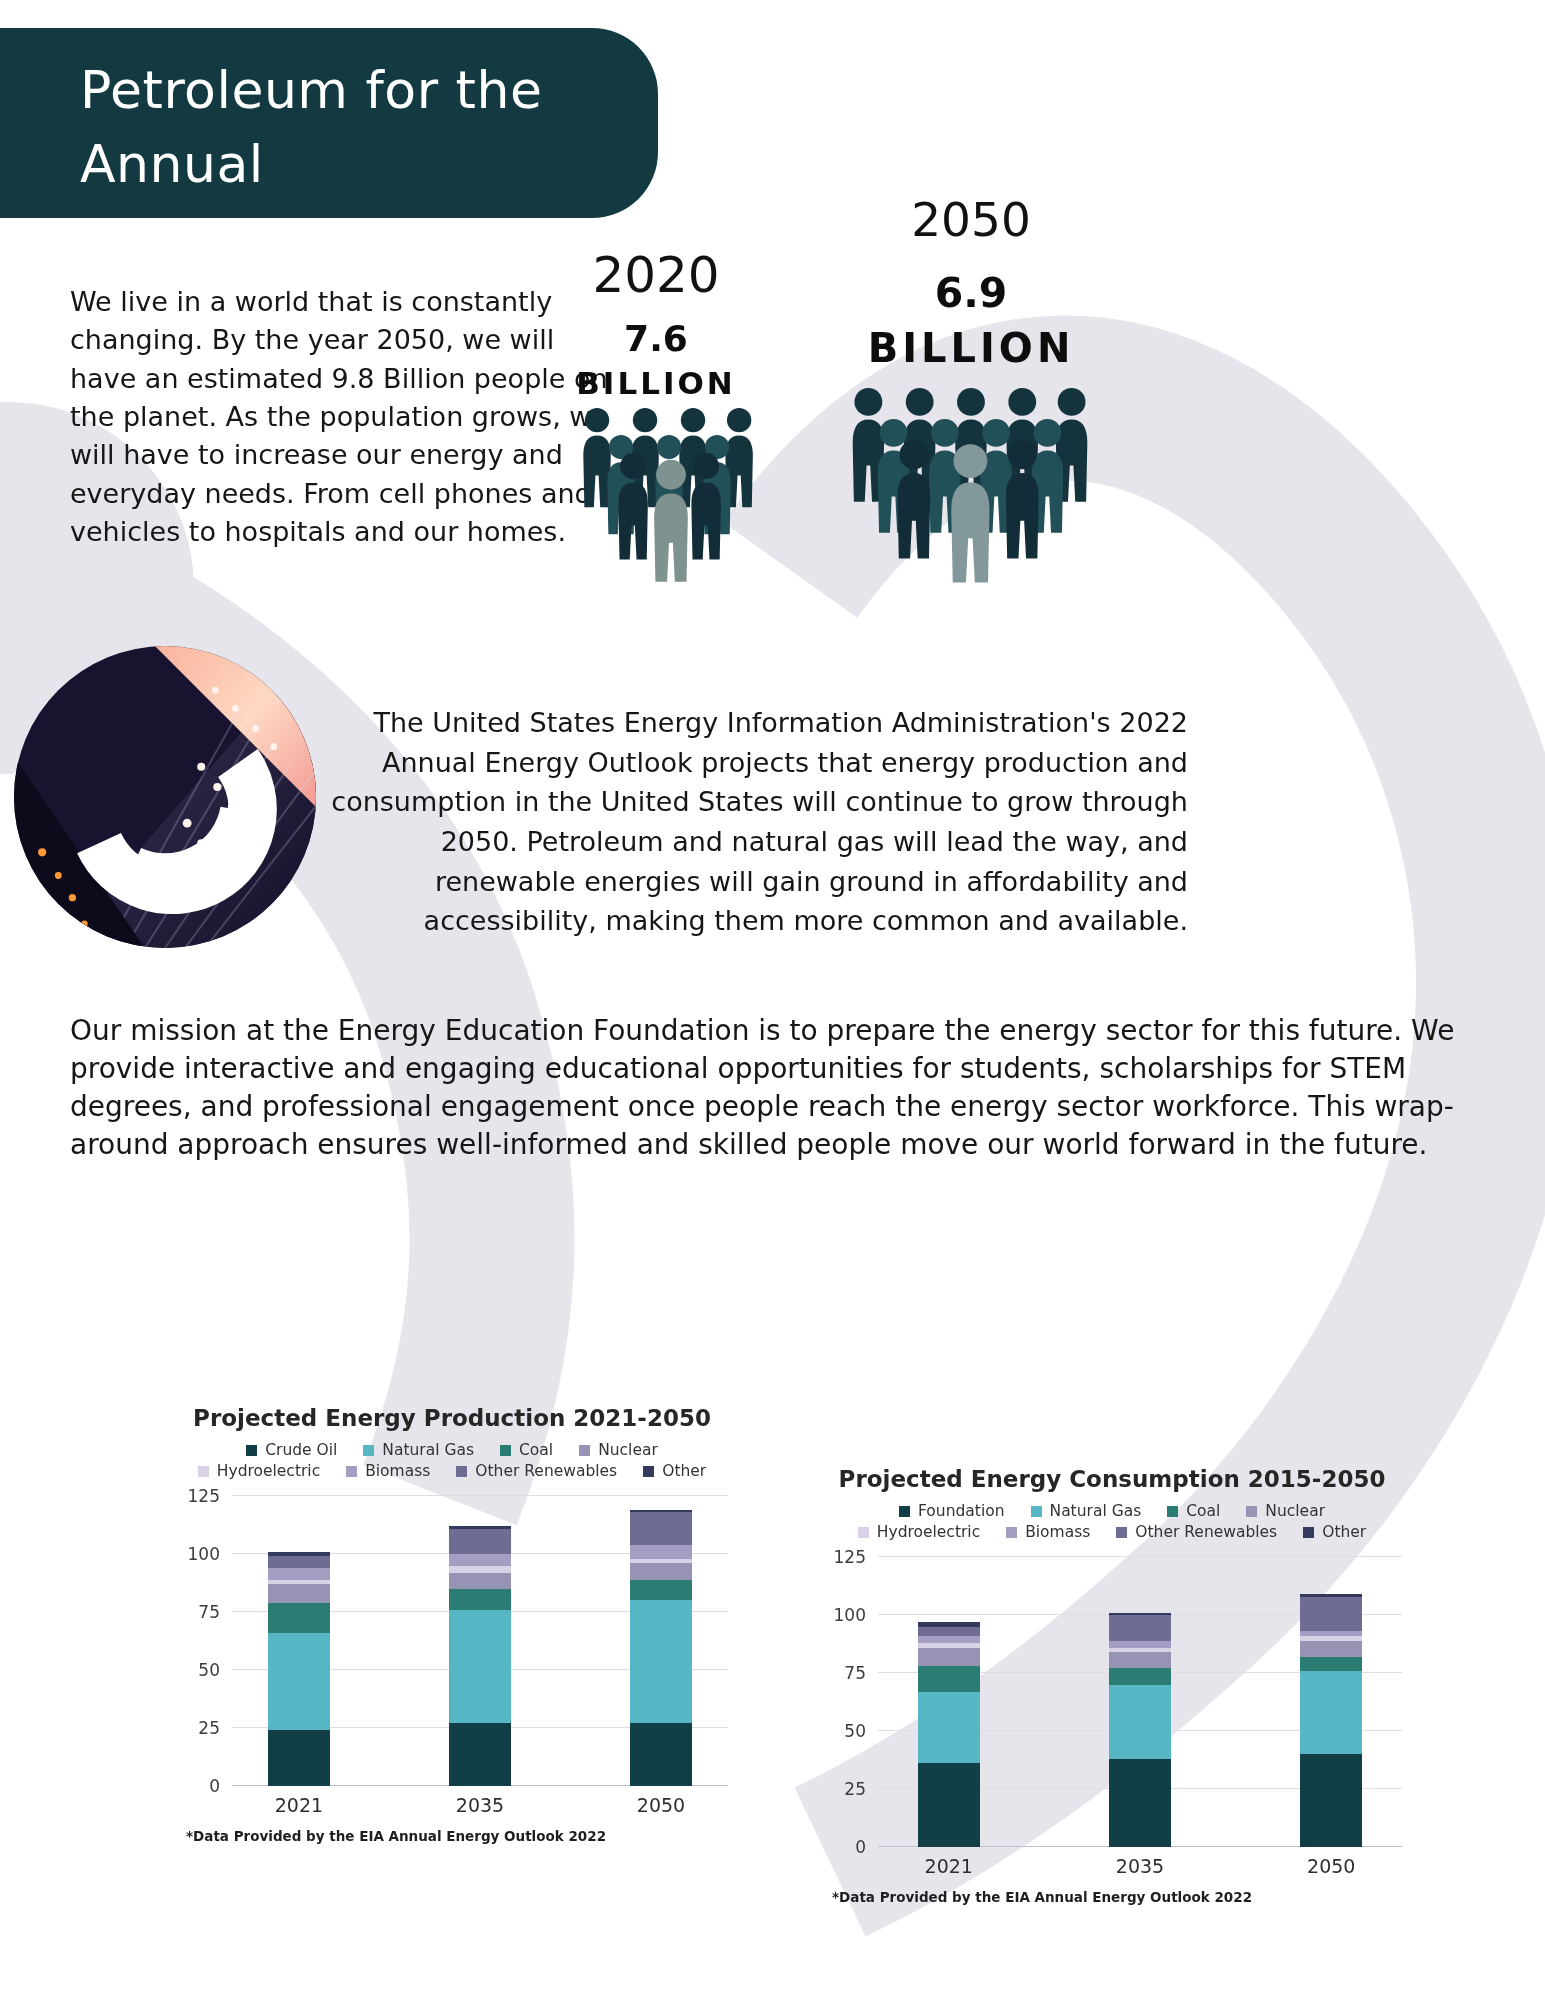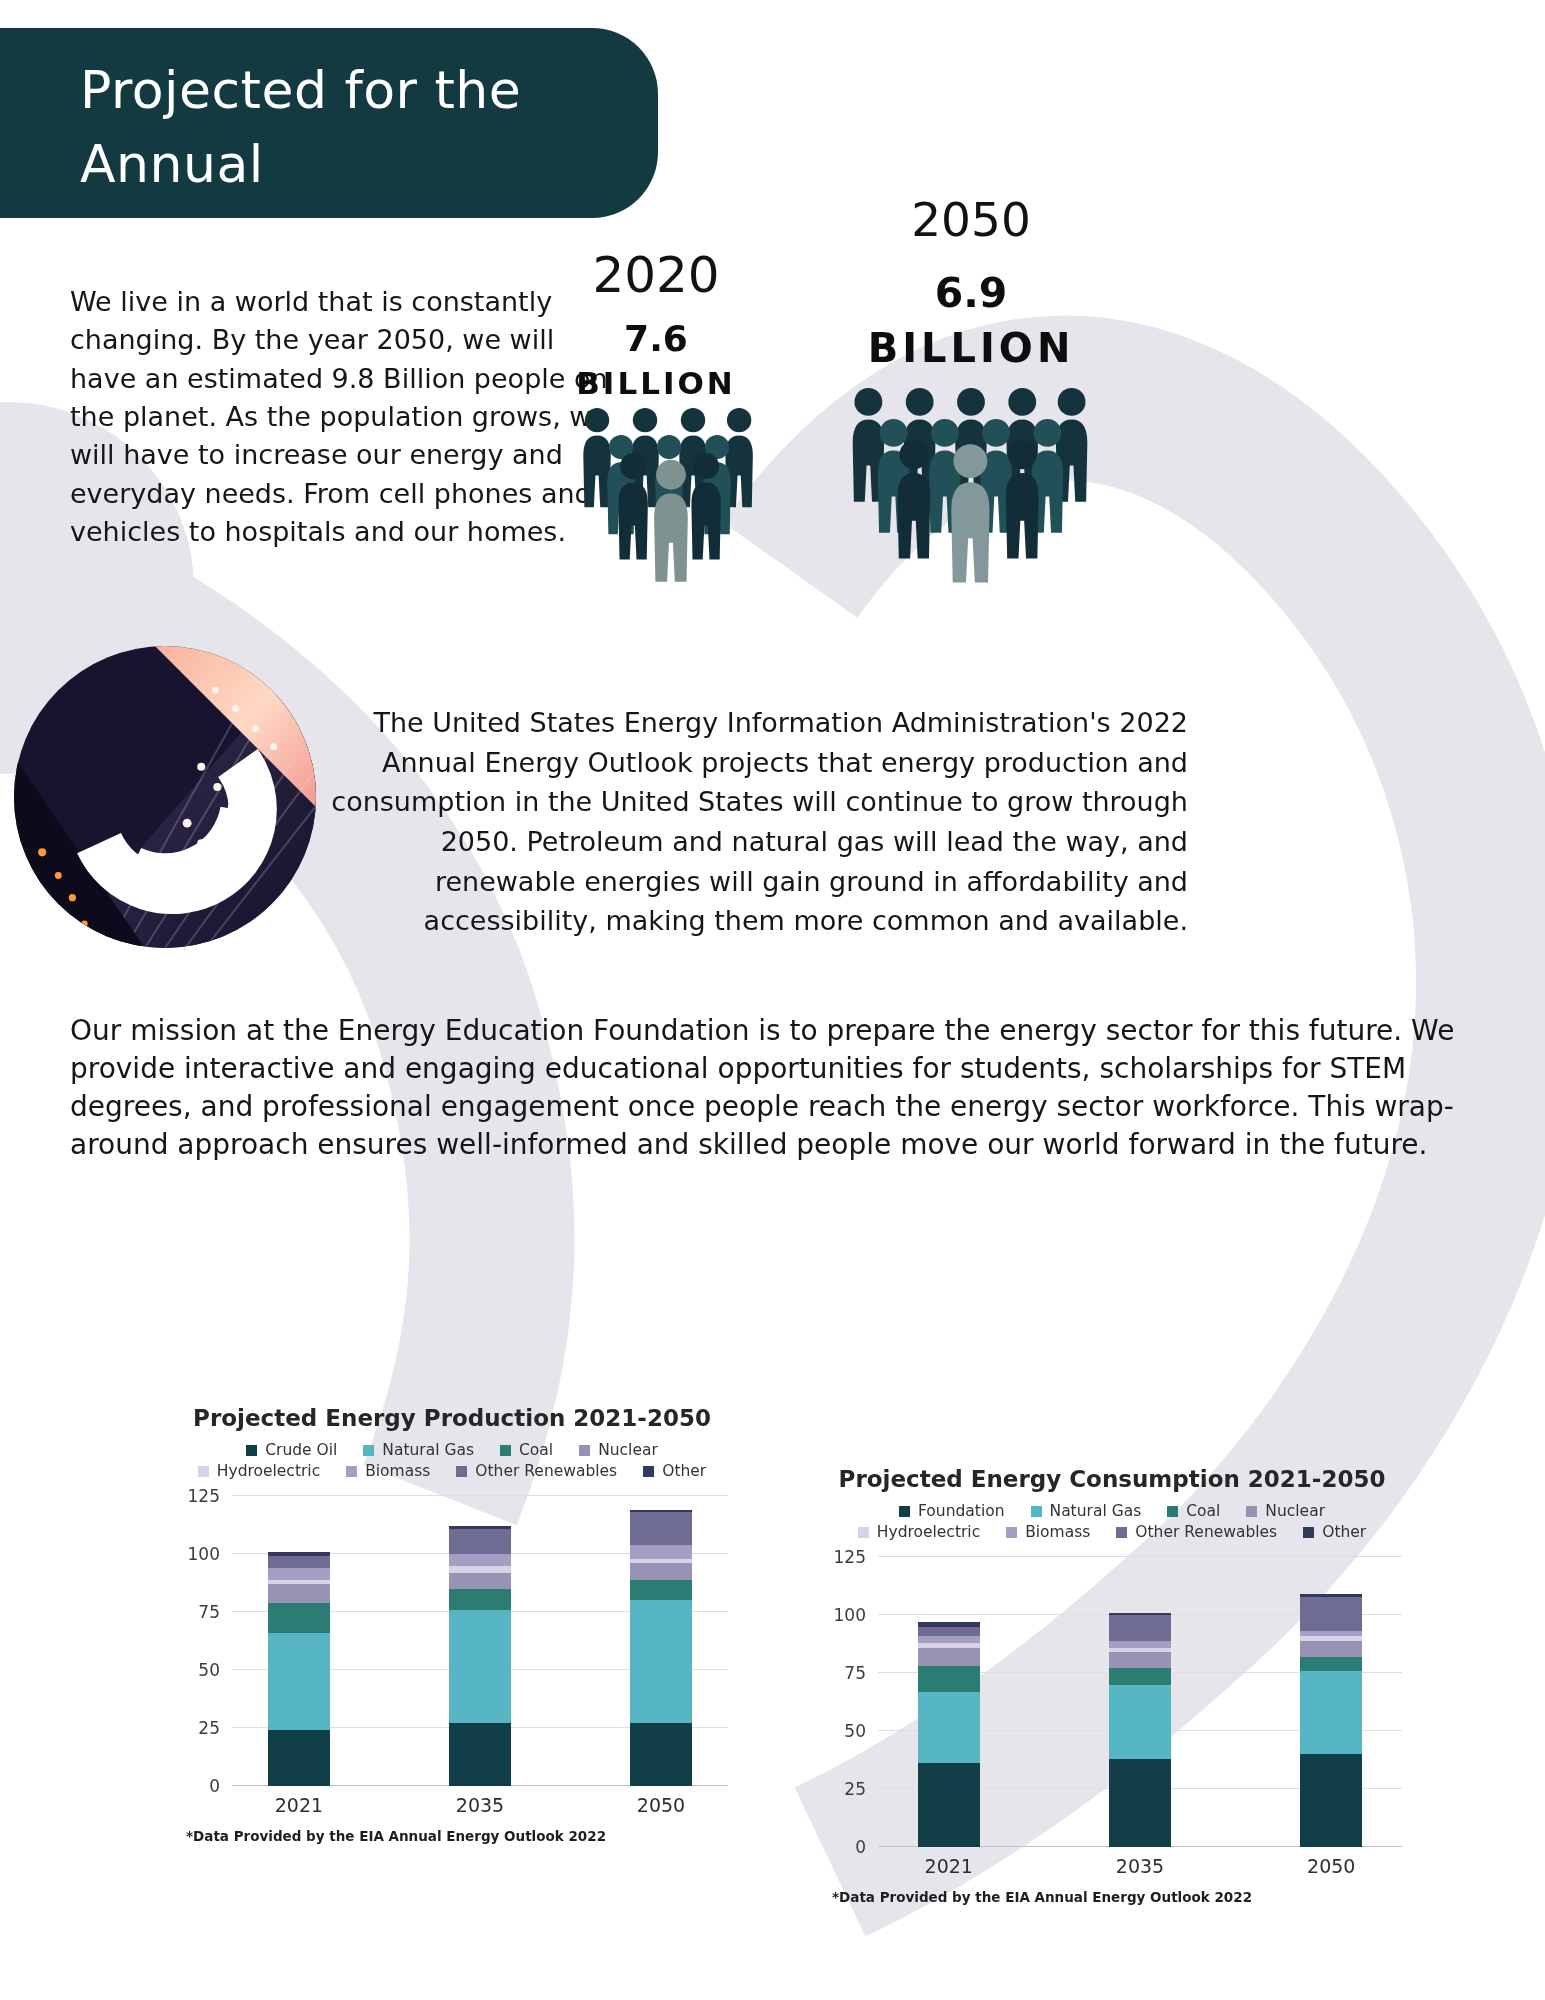--- a/index.html
+++ b/index.html
@@ -69,21 +69,21 @@
 <div id="page">
 
   <svg id="swoosh" width="1545" height="2000" viewBox="0 0 1545 2000" aria-hidden="true">
     <circle cx="8" cy="588" r="186" fill="#e6e5eb"></circle>
     <path d="M 790 570 C 950 345 1160 345 1335 545 C 1470 700 1520 900 1490 1090
              C 1455 1300 1330 1490 1180 1620 C 1080 1710 960 1800 830 1862" fill="none" stroke="#e6e5eb" stroke-width="165"></path>
     <path d="M -40 560 C 200 640 380 800 450 1000 C 510 1180 505 1330 440 1495" fill="none" stroke="#e6e5eb" stroke-width="165"></path>
   </svg>
 
   <header id="banner" class="abs" style="background:#123a40;">
-    <h1><span>Projected for the</span><br>
+    <h1><span>Petroleum for the</span><br>
       <span>Annual</span>
     </h1>
   </header>
 
   <p id="intro" class="abs body-text">We live in a world that is constantly changing. By the year 2050, we will have an estimated 9.8 Billion people on the planet. As the population grows, we will have to increase our energy and everyday needs. From cell phones and vehicles to hospitals and our homes.</p>
 
   <div id="pop2020" class="abs pop-block">
     <div class="pop-year">2020</div>
     <div class="pop-value">7.6</div>
     <div class="pop-unit">BILLION</div>
@@ -287,21 +287,21 @@
             <div class="bar-seg" style="height: 32.48px; background: rgb(110, 108, 146);"></div>
             <div class="bar-seg" style="height: 2.32px; background: rgb(51, 58, 93);"></div>
           </div>
           <div class="x-label" style="left: calc(86.5% - 60px);">2050</div>
         </div>
     </div>
     <div class="chart-footnote">*Data Provided by the EIA Annual Energy Outlook 2022</div>
   </div>
 
   <div id="chart1" class="abs chart">
-    <div class="chart-title">Projected Energy Consumption 2021-2050</div>
+    <div class="chart-title">Projected Energy Consumption 2015-2050</div>
     <div class="chart-legend">
         <div class="legend-row">
           <span class="legend-item">
             <span class="legend-swatch" style="background: rgb(18, 62, 71);"></span>
             <span>Foundation</span>
           </span>
           <span class="legend-item">
             <span class="legend-swatch" style="background: rgb(87, 182, 195);"></span>
             <span>Natural Gas</span>
           </span>

